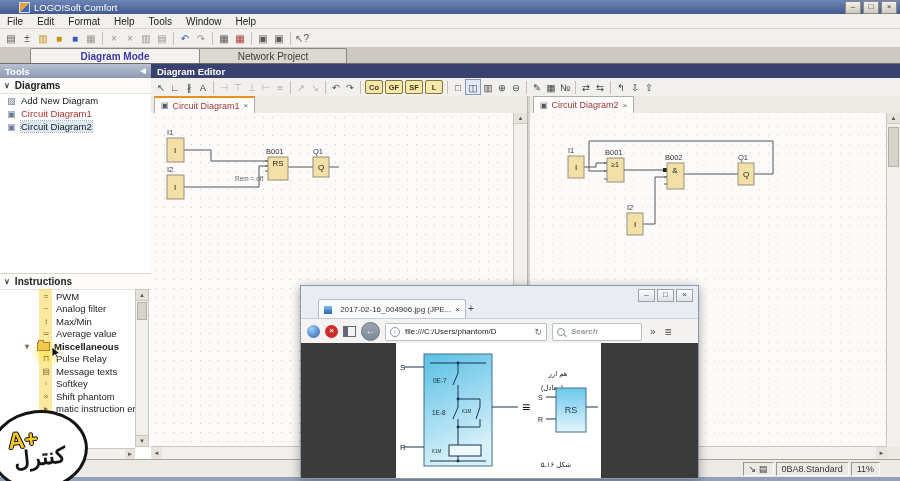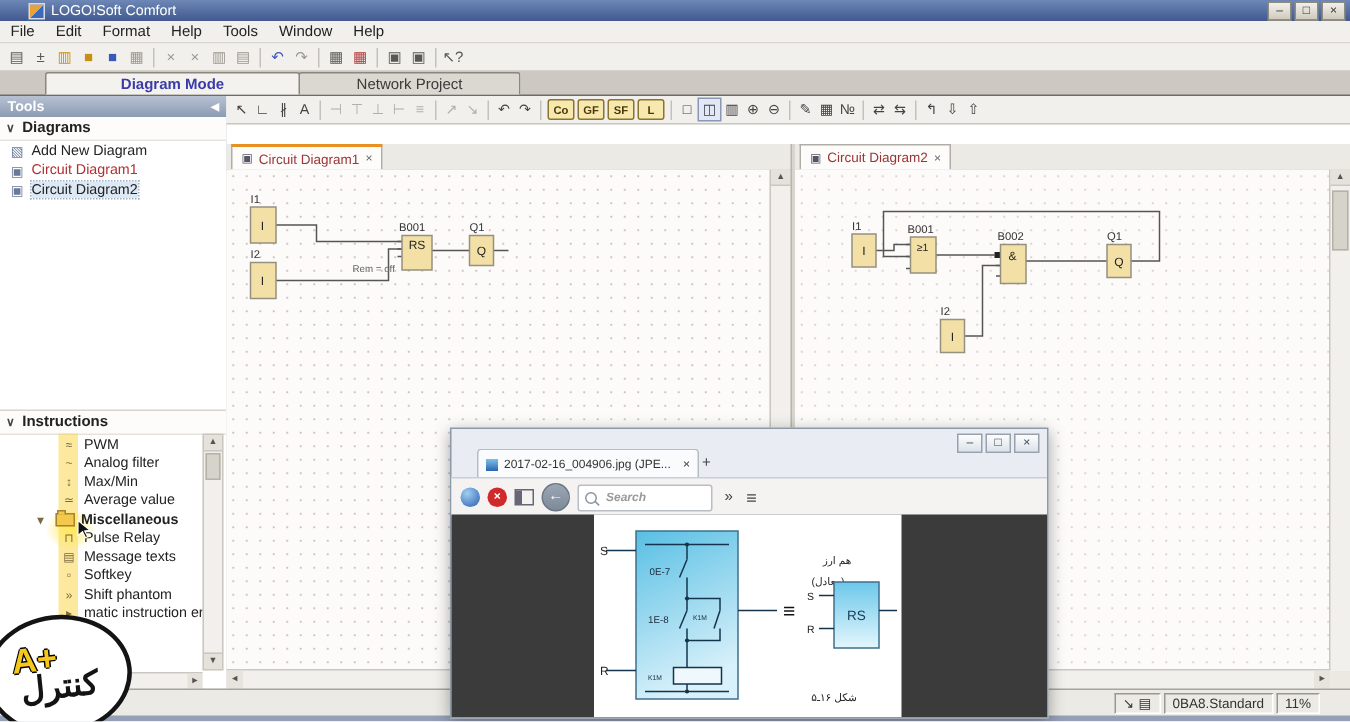--- a/index.html
+++ b/index.html
@@ -108,21 +108,21 @@
   .bstrip{position:absolute;left:0;right:0;bottom:0;height:4px;background:#93a0b8;}
   
   .bwin{position:absolute;left:300px;top:285px;width:397px;height:192px;background:#e9edf3;
     border:1px solid #8b9aa8;box-shadow:0 2px 10px rgba(0,0,0,.35);z-index:50;}
   .bctrl{position:absolute;top:3px;right:5px;display:flex;gap:2px;}
   .bwbtn{width:15px;height:11px;background:linear-gradient(#fdfdfd,#dde2e8);border:1px solid #98a2ae;
     font-size:8px;line-height:9px;text-align:center;color:#345;}
   .btab{position:absolute;left:17px;top:13px;width:136px;height:19px;background:#fafbfc;
     border:1px solid #b4bcc6;border-bottom:none;border-radius:3px 3px 0 0;display:flex;
     align-items:center;gap:4px;padding:0 5px;font-size:8px;color:#333;}
-  .btitle{white-space:nowrap;overflow:hidden;flex:1;}
+  .btitle{white-space:nowrap;overflow:hidden;flex:1;text-align:right;}
   .bfav{width:8px;height:8px;background:linear-gradient(#7ec0e8,#2a65b0);flex:none;}
   .bplus{position:absolute;left:160px;top:15px;width:20px;height:16px;text-align:center;
     font-size:10px;color:#444;line-height:16px;}
   .bnav{position:absolute;left:0;right:0;top:32px;height:25px;background:#f4f3f1;
     border-top:1px solid #c9ced6;border-bottom:1px solid #c5c3bf;display:flex;align-items:center;
     padding:0 6px;gap:5px;}
   .fxi{width:13px;height:13px;border-radius:50%;background:radial-gradient(circle at 35% 30%,#9fd0f2,#2a5cb0);}
   .abp{width:13px;height:13px;border-radius:50%;background:#d02a2a;color:#fff;font-size:8px;
     line-height:12px;text-align:center;font-weight:bold;}
   .sbi{width:11px;height:9px;border:1px solid #667;position:relative;}
@@ -306,20 +306,23 @@
         <div class="sb-dn">▼</div>
       </div>
       <div class="sidehscroll">
         <span>◄</span>
         <span>►</span>
       </div>
     </div>
   </div>
 
   <div class="editor">
+    <div class="ed-title">
+      <span>Diagram Editor</span>
+    </div>
     <div class="ed-toolbar">
       <span class="eti">↖</span>
       <span class="eti">∟</span>
       <span class="eti">∦</span>
       <span class="eti">A</span>
       <span class="tsep"></span>
       <span class="eti dis">⊣</span>
       <span class="eti dis">⊤</span>
       <span class="eti dis">⊥</span>
       <span class="eti dis">⊢</span>
@@ -482,20 +485,25 @@
       <span class="bfav"></span>
       <span class="btitle">2017-02-16_004906.jpg (JPE...</span>
       <span>×</span>
     </span>
     <span class="bplus">+</span>
     <div class="bnav">
       <span class="fxi"></span>
       <span class="abp">×</span>
       <span class="sbi"></span>
       <span class="backb">←</span>
+      <span class="ubox">
+        <span class="info">i</span>
+        <input class="uurl" readonly="" value="file:///C:/Users/phantom/D" style="">
+        <span class="reload">↻</span>
+      </span>
       <span class="sbox">
         <span class="mag"></span>
         <input class="sinput" placeholder="Search" style="">
       </span>
       <span class="ovf">»</span>
       <span class="ham">≡</span>
     </div>
     <div class="bcontent">
       <div class="bimg">
         <svg width="205" height="135">

